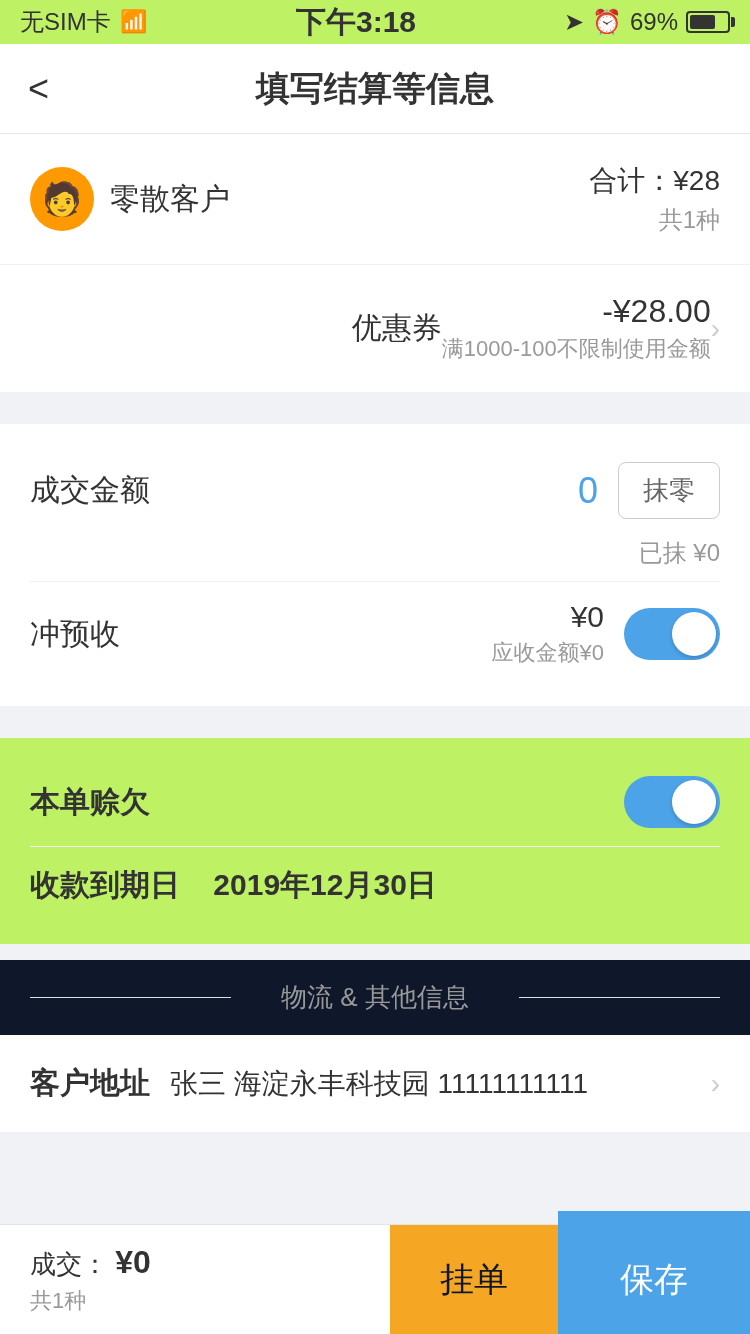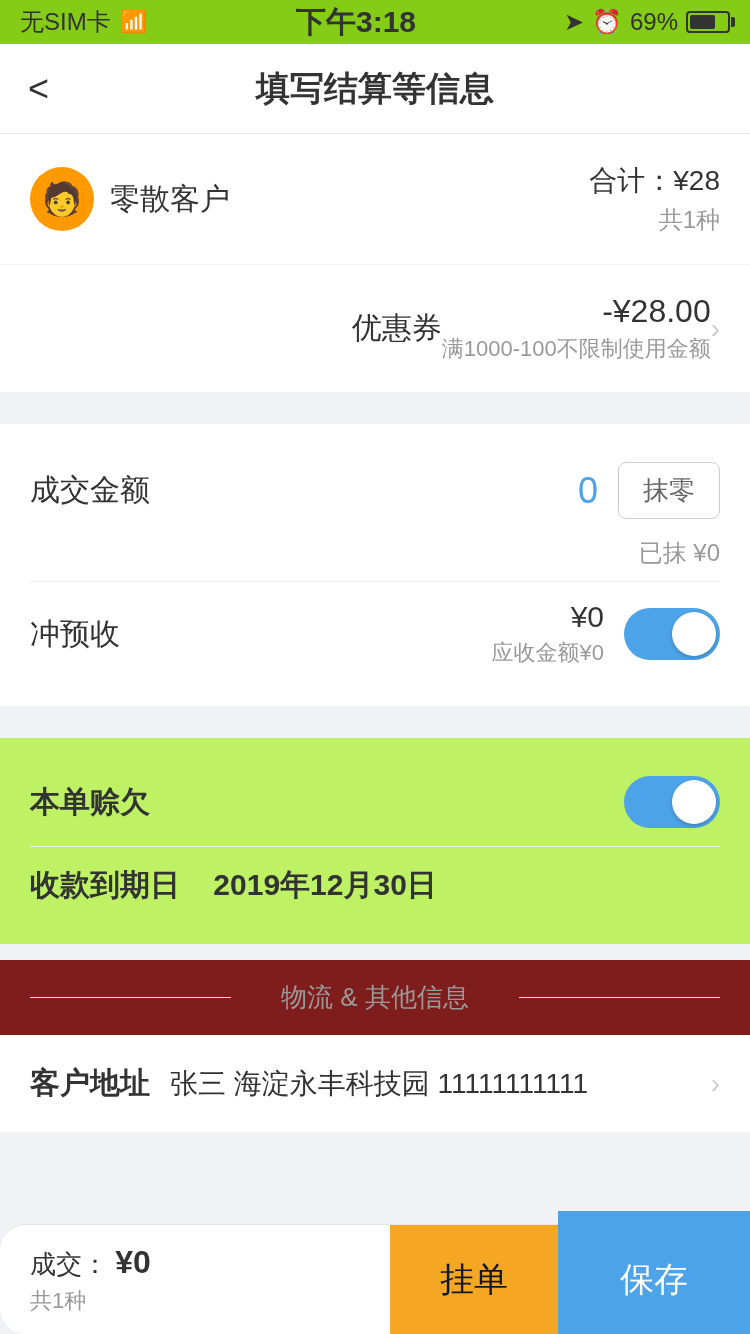--- a/index.html
+++ b/index.html
@@ -10,21 +10,21 @@
       font-family: -apple-system, "PingFang SC", "Helvetica Neue", Arial, sans-serif;
       background: #f0f2f5;
       font-size: 28px;
       color: #333;
     }
 
     
     .status-bar {
       width: 750px;
       height: 44px;
-      background: #84cc16;
+      background: #bef264;
       display: flex;
       align-items: center;
       justify-content: space-between;
       padding: 0 20px;
       font-size: 24px;
       font-weight: 500;
     }
     .status-left { display: flex; align-items: center; gap: 10px; }
     .status-center { font-size: 30px; font-weight: 600; }
     .status-right { display: flex; align-items: center; gap: 8px; font-size: 24px; }
@@ -285,21 +285,21 @@
       padding: 18px 0;
       border-top: 1px solid #f0f0f0;
     }
     .due-date-text {
       font-size: 30px;
       color: #333;
     }
 
     
     .logistics-divider {
-      background: #7f1d1d;
+      background: #0f172a;
       padding: 20px 0;
       text-align: center;
       font-size: 26px;
       color: #999;
       display: flex;
       align-items: center;
       justify-content: center;
       gap: 20px;
     }
     .logistics-divider::before,
@@ -336,21 +336,20 @@
     .bottom-bar {
       position: fixed;
       bottom: 0;
       left: 0;
       width: 750px;
       height: 110px;
       background: #fff;
       display: flex;
       align-items: center;
       border-top: 1px solid #e5e5e5;
-      border-radius: 26px;
     }
     .bottom-info {
       flex: 1;
       padding: 0 30px;
     }
     .bottom-deal {
       font-size: 26px;
       color: #333;
     }
     .bottom-deal-amount {

